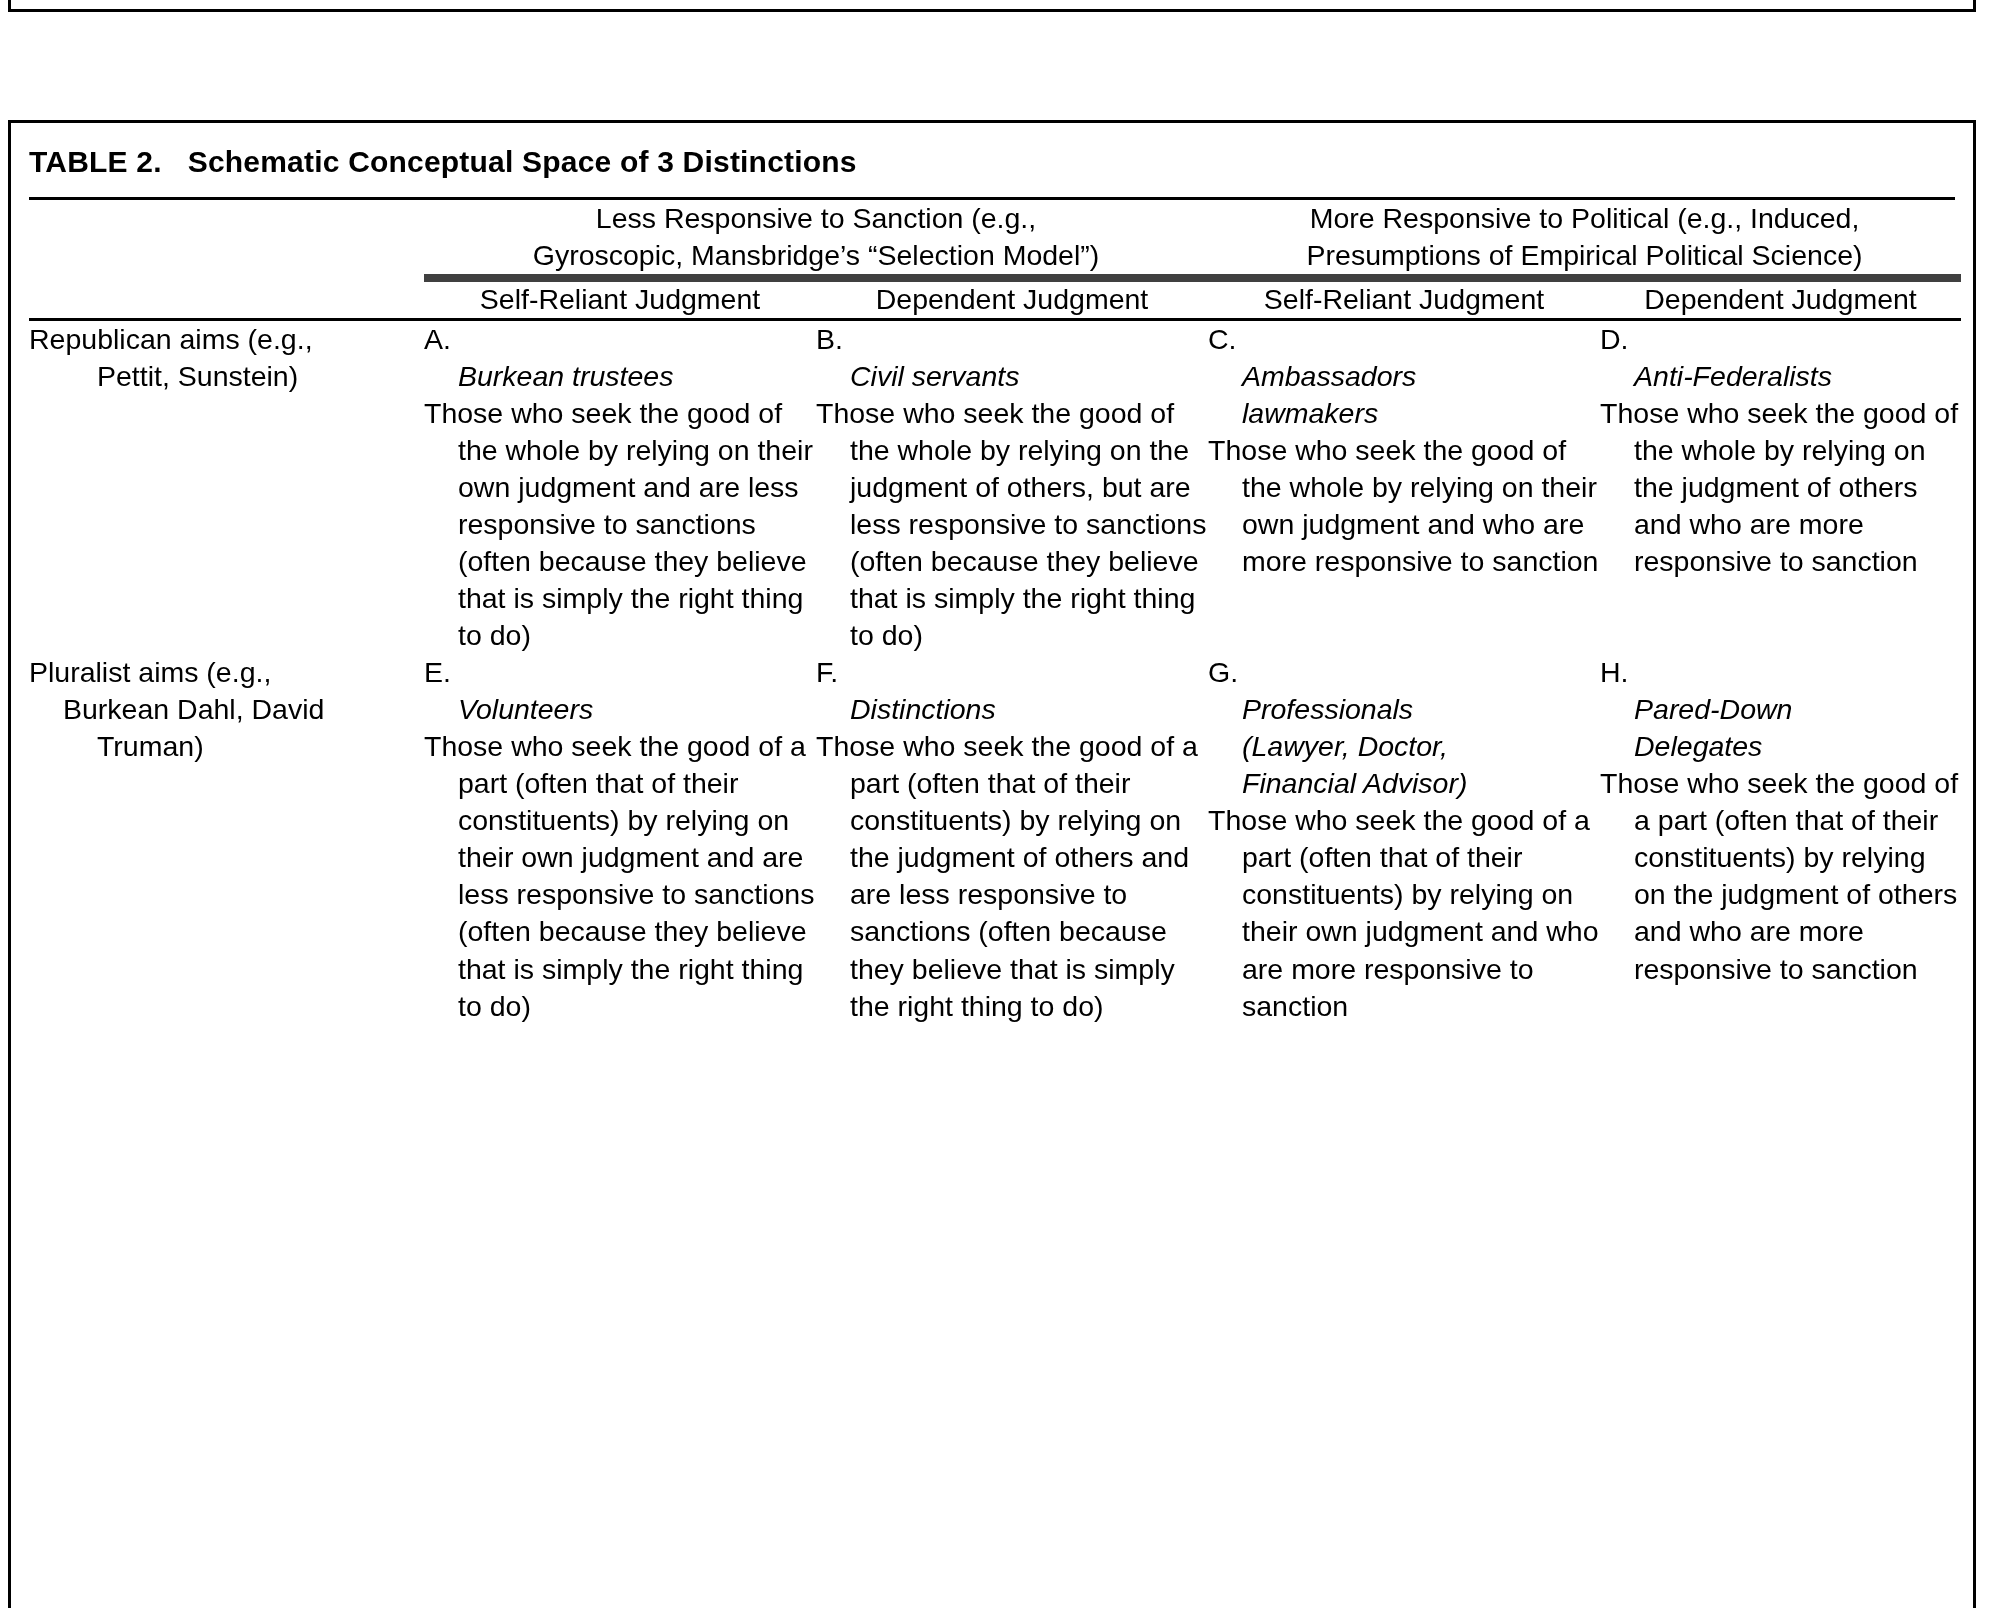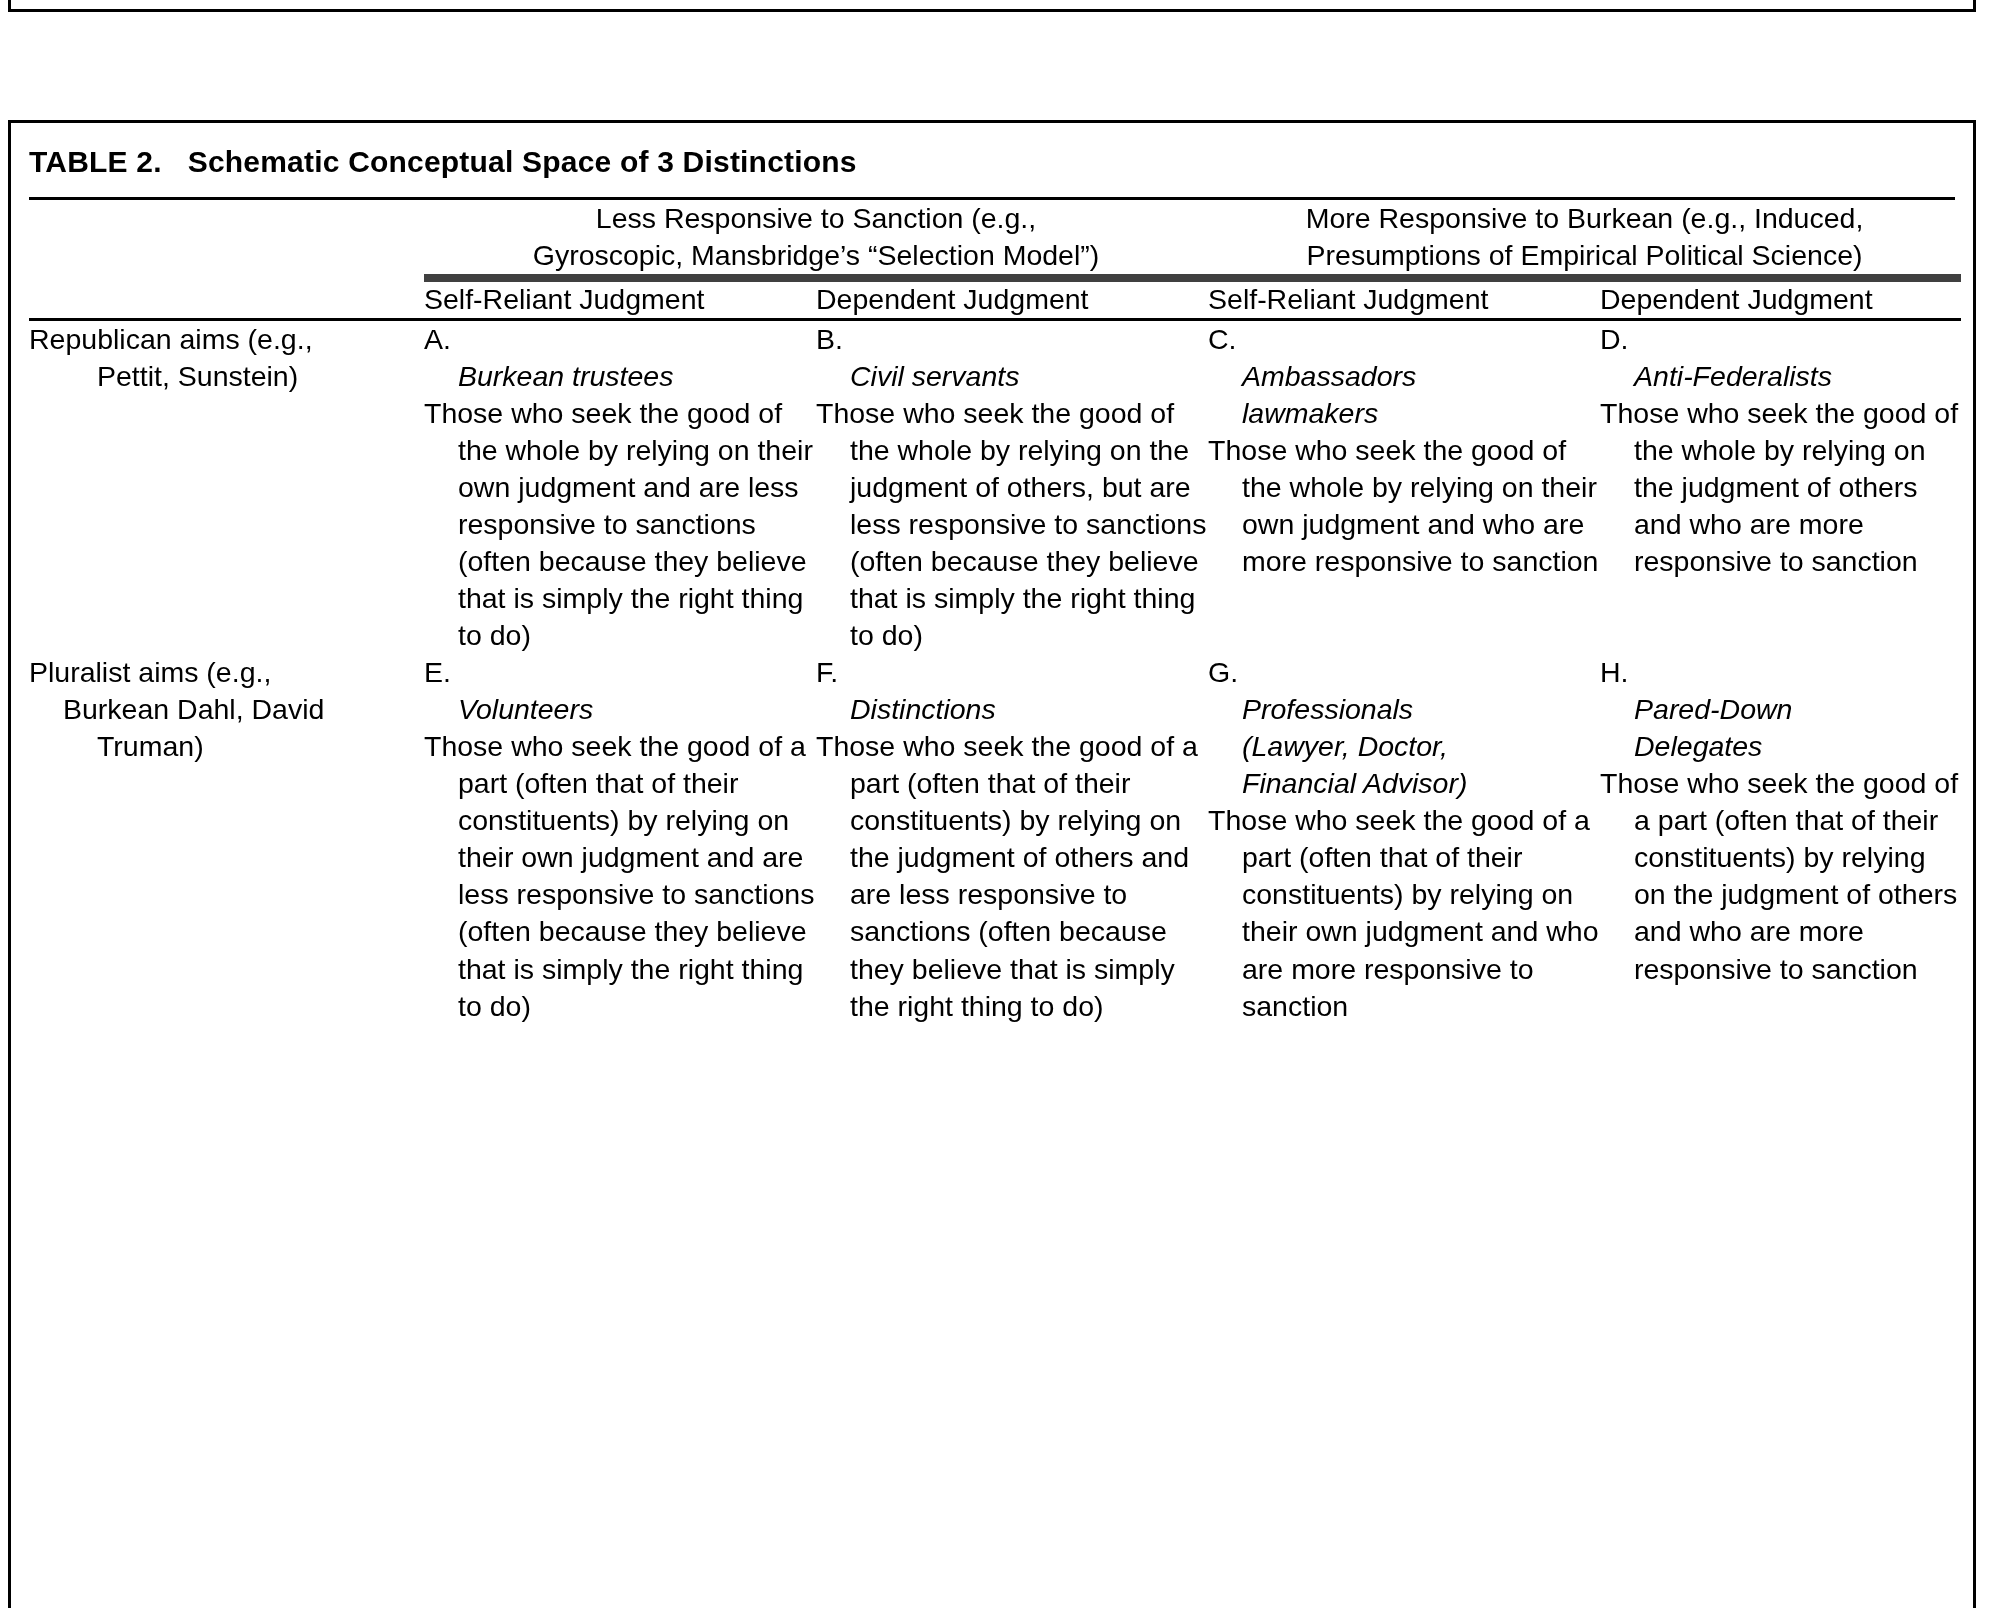--- a/index.html
+++ b/index.html
@@ -86,21 +86,21 @@
     font-size: 28.5px;
     line-height: 1.30;
     padding: 16px 6px 10px 6px;
   }
   .grp-under {
     border-bottom: 8px solid #404040;
   }
 
   
   .sub {
-    text-align: left;
+    text-align: center;
     font-size: 28.5px;
     line-height: 1.25;
     padding: 12px 4px 12px 4px;
     white-space: nowrap;
   }
   .head-bottom td { border-bottom: 3px solid #000; }
 
   
   .rowhead {
     font-size: 28.5px;
@@ -155,21 +155,21 @@
           <col class="c4">
       </colgroup>
       <tbody>
         <tr>
           <td></td>
           <td class="grp grp-under" colspan="2">
             <span>Less Responsive to Sanction (e.g.,</span><br>
             <span>Gyroscopic, Mansbridge’s “Selection Model”)</span>
           </td>
           <td class="grp grp-under" colspan="2">
-            <span>More Responsive to Burkean (e.g., Induced,</span><br>
+            <span>More Responsive to Political (e.g., Induced,</span><br>
             <span>Presumptions of Empirical Political Science)</span>
           </td>
         </tr>
         <tr class="head-bottom">
           <td></td>
           <td class="sub">Self-Reliant Judgment</td>
           <td class="sub">Dependent Judgment</td>
           <td class="sub">Self-Reliant Judgment</td>
           <td class="sub">Dependent Judgment</td>
         </tr>

